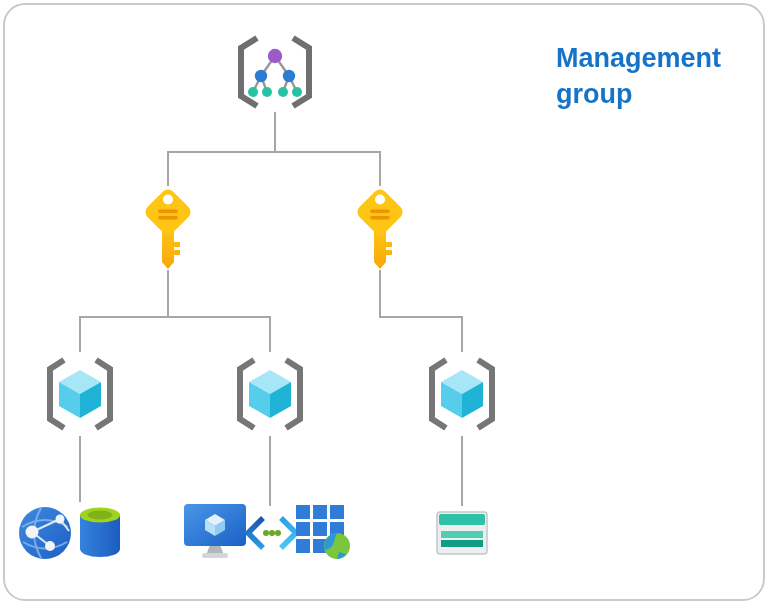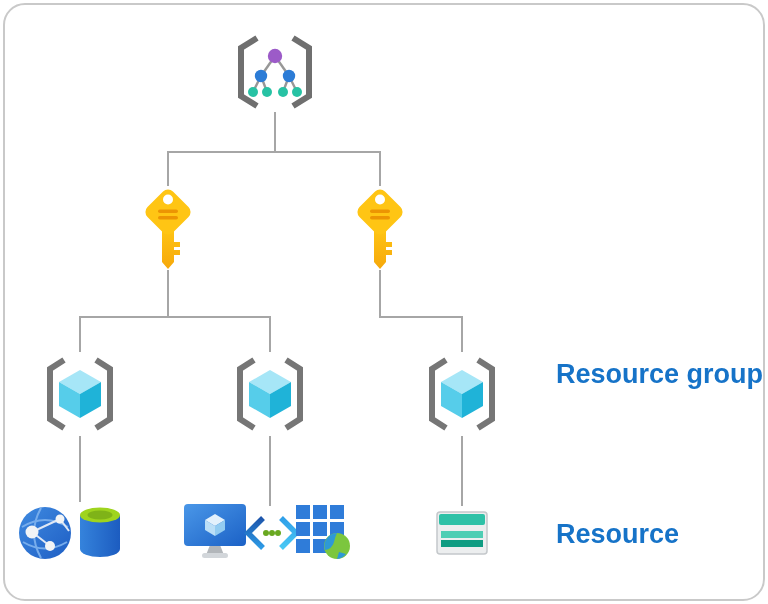--- a/index.html
+++ b/index.html
@@ -207,15 +207,14 @@
     <path d="M52,51 a13,13 0 0 1 -9,5 l2,-7 z" fill="#2e99d6"></path>
   </svg>
 
   <svg class="abs" style="left:436px;top:510px" width="52" height="46" viewBox="0 0 52 46">
     <rect x="1" y="2" width="50" height="42" rx="3" fill="#eceeef" stroke="#c4c8cb" stroke-width="1.5"></rect>
     <rect x="3" y="4" width="46" height="11" rx="2" fill="#2ec1a7"></rect>
     <rect x="5" y="21" width="42" height="7" fill="#4fceb4"></rect>
     <rect x="5" y="30" width="42" height="7" fill="#0f9c82"></rect>
   </svg>
 
-  <div class="lvl-label" style="top:356px">Resource group</div>
-  <div class="lvl-label" style="top:516px">Resource</div>
+  <div class="lvl-label" style="top:40px">Management group</div>
 </div>
 
 </body></html>

